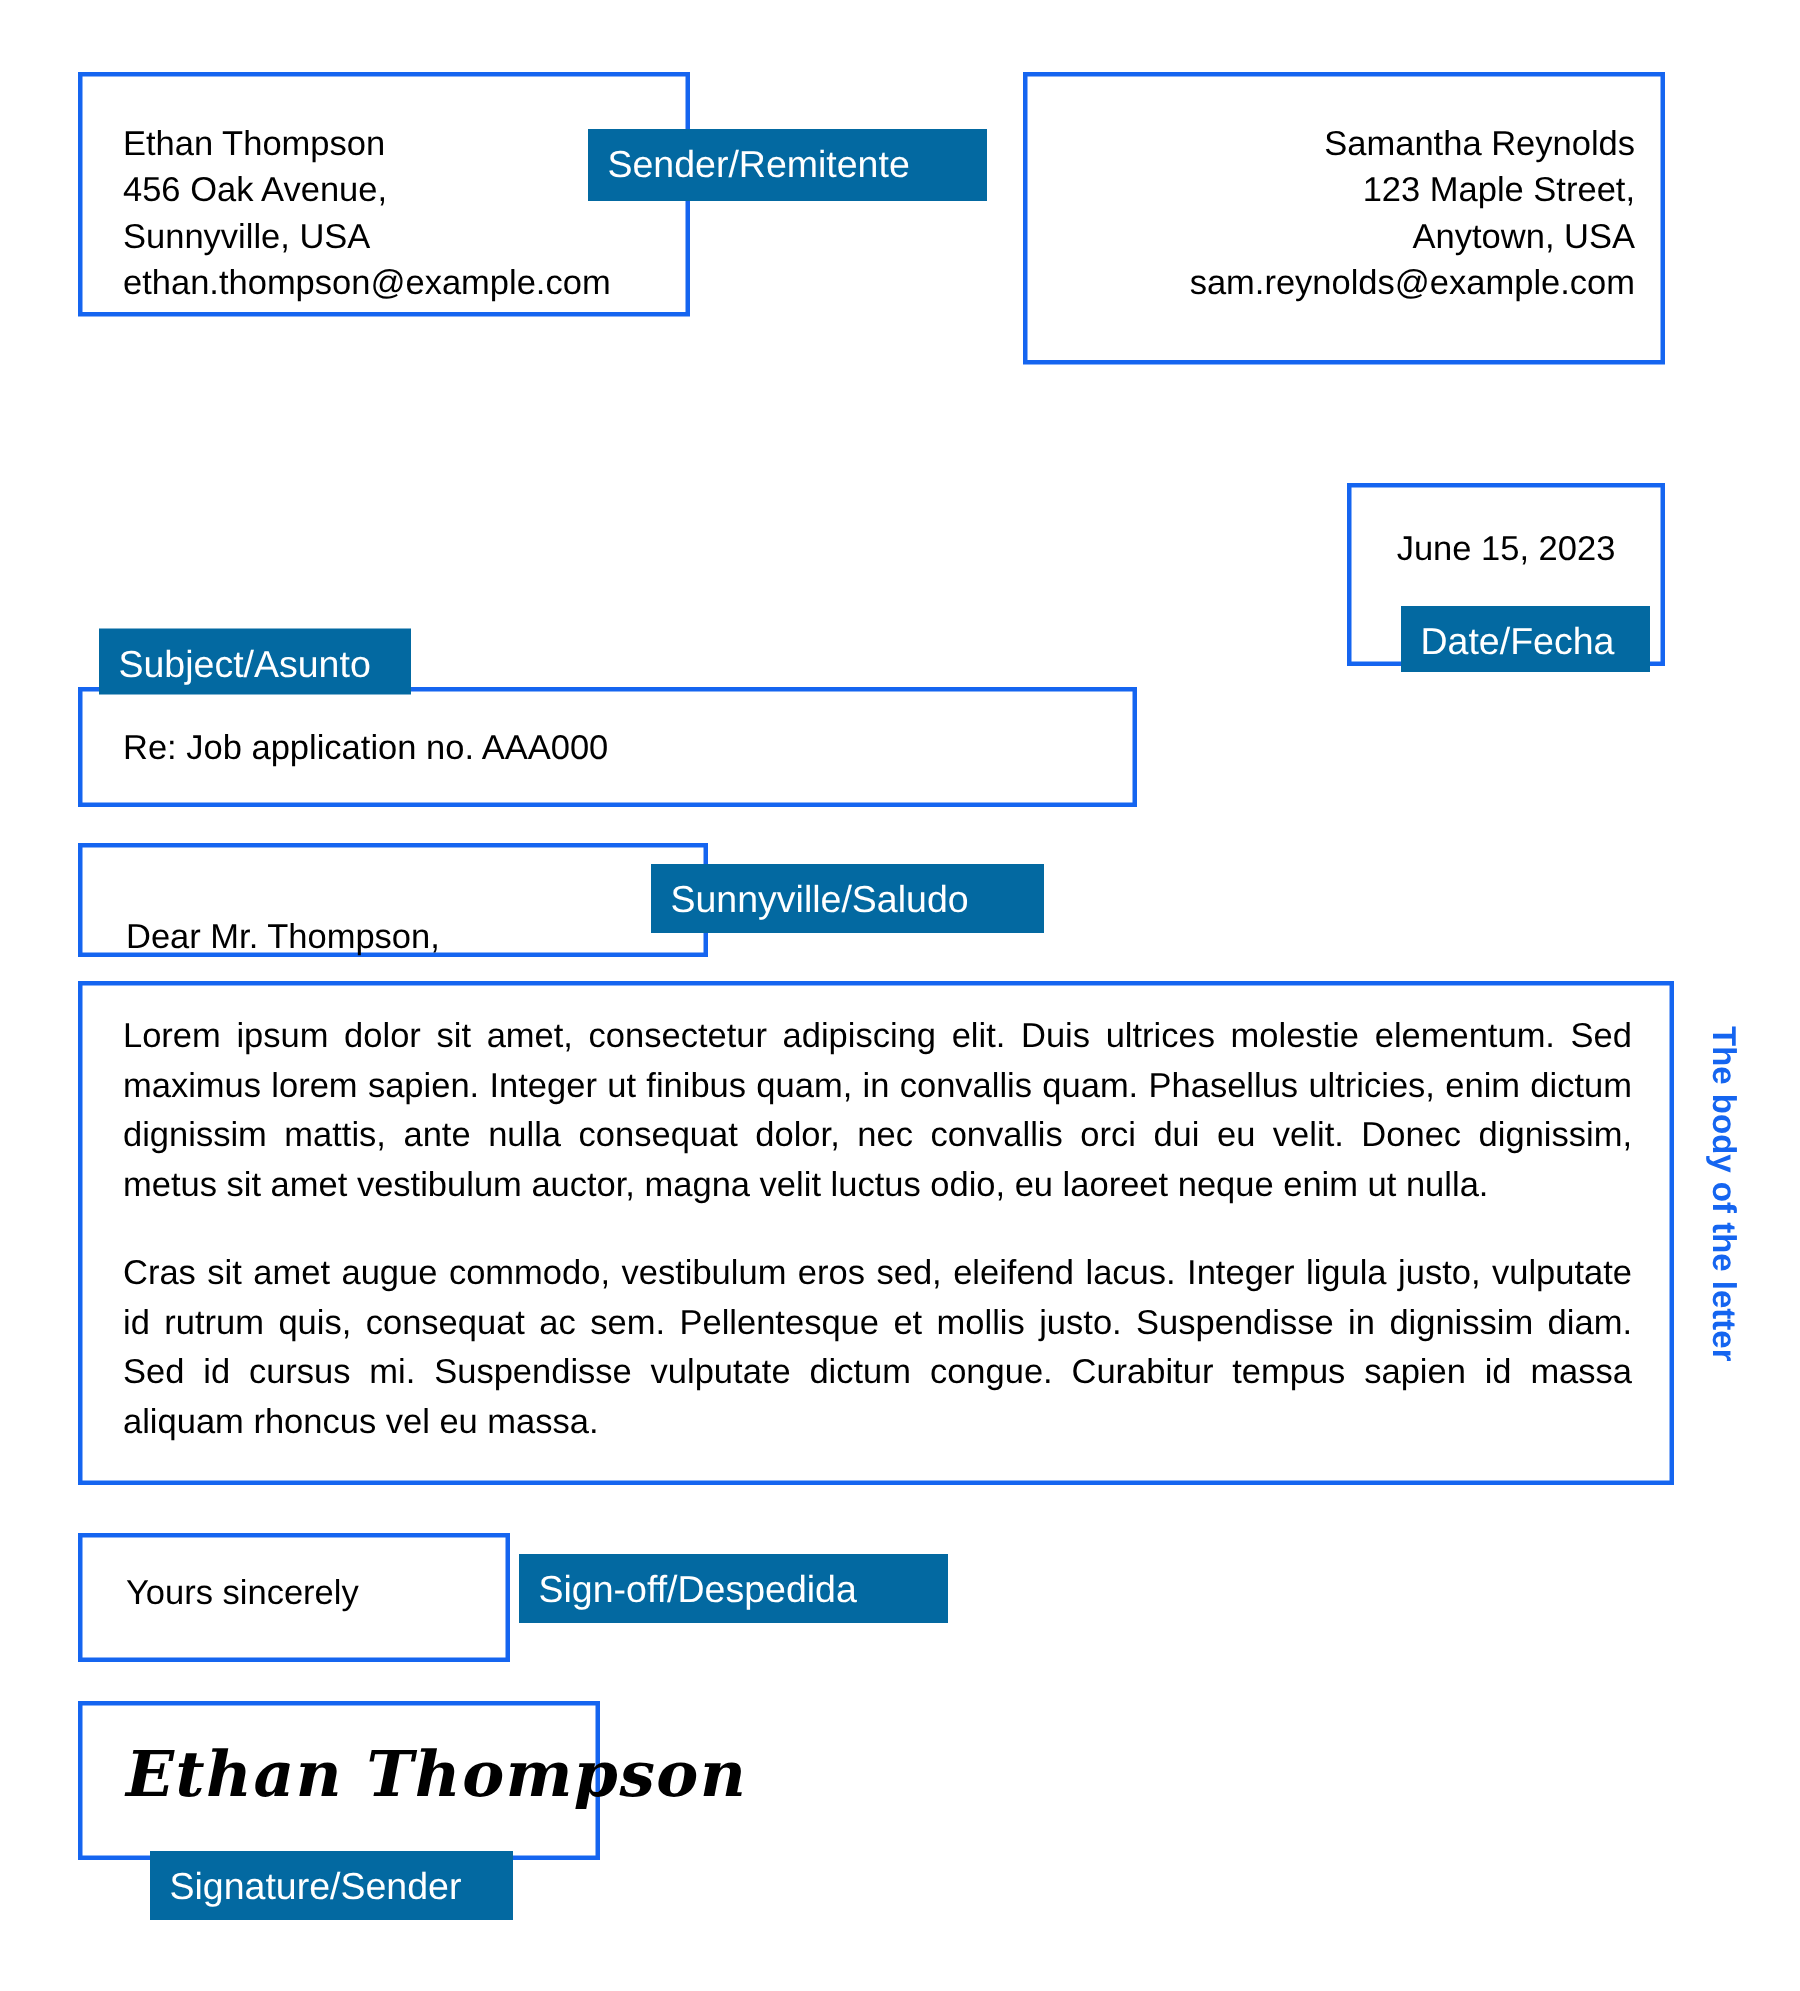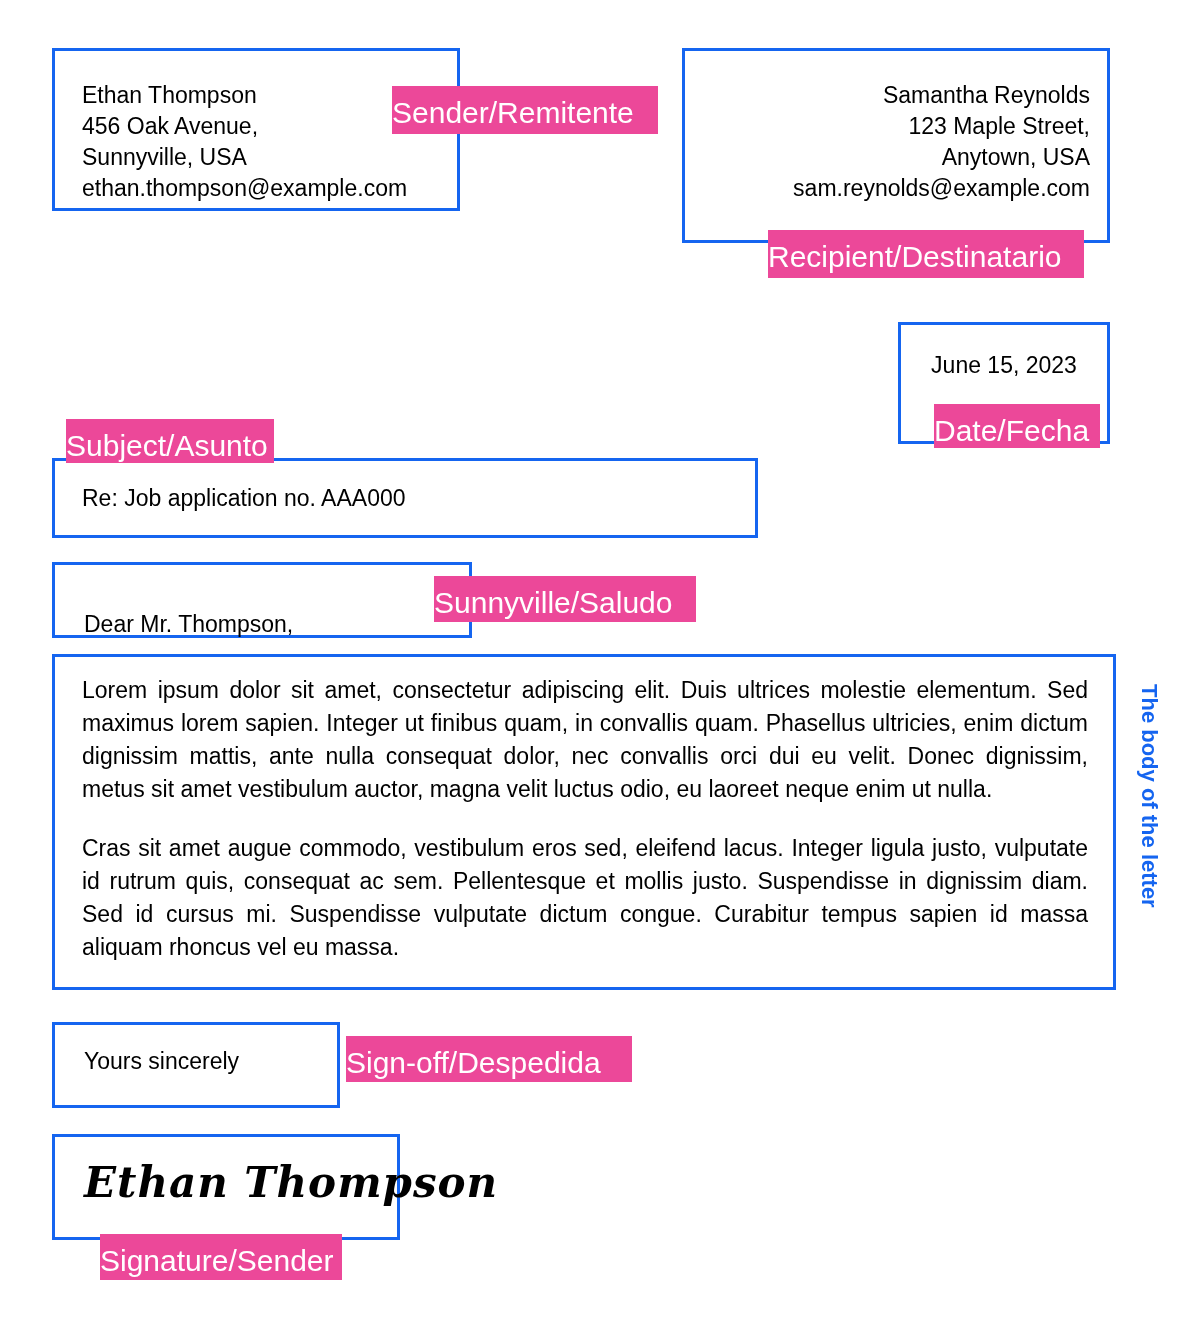--- a/index.html
+++ b/index.html
@@ -21,25 +21,25 @@
 
   .box {
     position: absolute;
     border: 3px solid #1565f0;
     box-sizing: border-box;
     background: transparent;
   }
 
   .tag {
     position: absolute;
-    background: #ec4899;
+    background: #0369a1;
     color: #ffffff;
-    font-size: 30px;
+    font-size: 25px;
     line-height: 1;
-    padding: 12px 16px 13px 0;
+    padding: 12px 16px 13px 13px;
     box-sizing: border-box;
     white-space: nowrap;
   }
 
   .addr {
     position: absolute;
     font-size: 23px;
     line-height: 31px;
     white-space: pre-line;
   }
@@ -101,21 +101,20 @@
 456 Oak Avenue,
 Sunnyville, USA
 ethan.thompson@example.com</div>
   <div class="tag" style="left:392px; top:86px; width:266px; height:48px;">Sender/Remitente</div>
 
   <div class="box" style="left:682px; top:48px; width:428px; height:195px;"></div>
   <div class="addr addr-right" style="left:700px; top:80px; width:390px;">Samantha Reynolds
 123 Maple Street,
 Anytown, USA
 sam.reynolds@example.com</div>
-  <div class="tag" style="left:768px; top:230px; width:316px; height:48px;">Recipient/Destinatario</div>
 
   <div class="box" style="left:898px; top:322px; width:212px; height:122px;"></div>
   <div class="line-text" style="left:898px; top:350px; width:212px; text-align:center;">June 15, 2023</div>
   <div class="tag" style="left:934px; top:404px; width:166px; height:44px;">Date/Fecha</div>
 
   <div class="box" style="left:52px; top:458px; width:706px; height:80px;"></div>
   <div class="line-text" style="left:82px; top:483px;">Re: Job application no. AAA000</div>
   <div class="tag" style="left:66px; top:419px; width:208px; height:44px;">Subject/Asunto</div>
 
   <div class="box" style="left:52px; top:562px; width:420px; height:76px;"></div>

